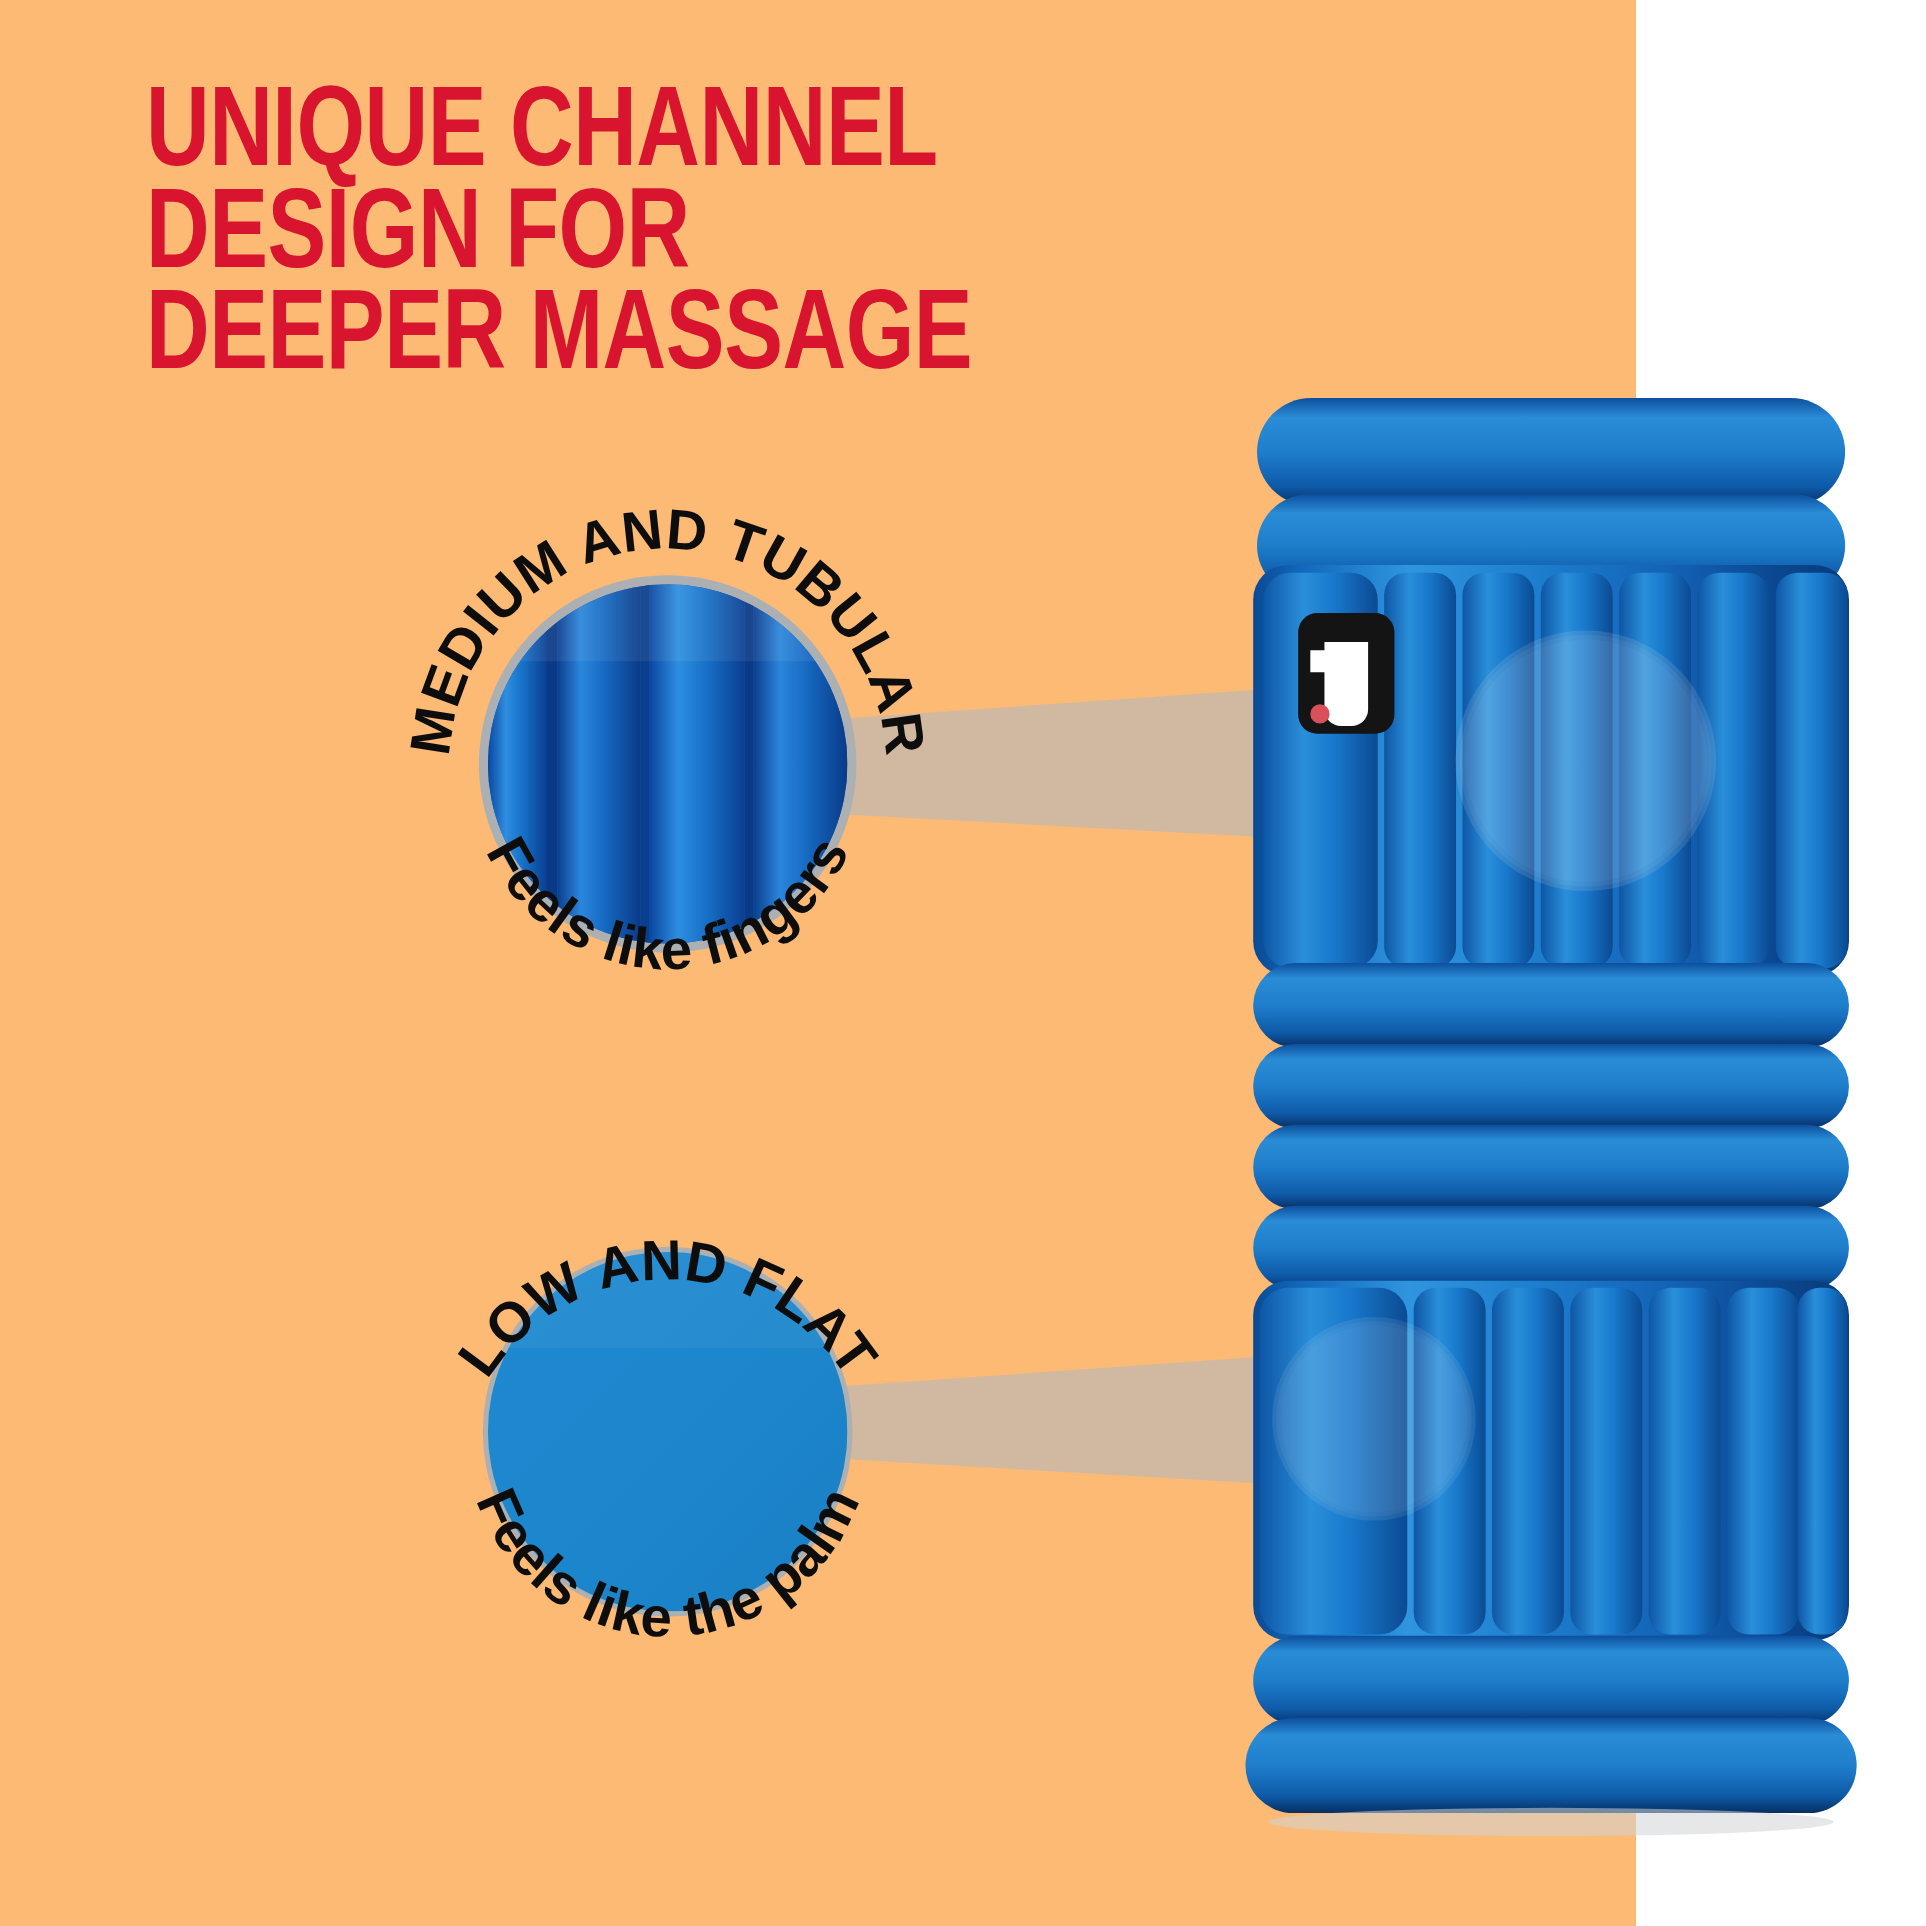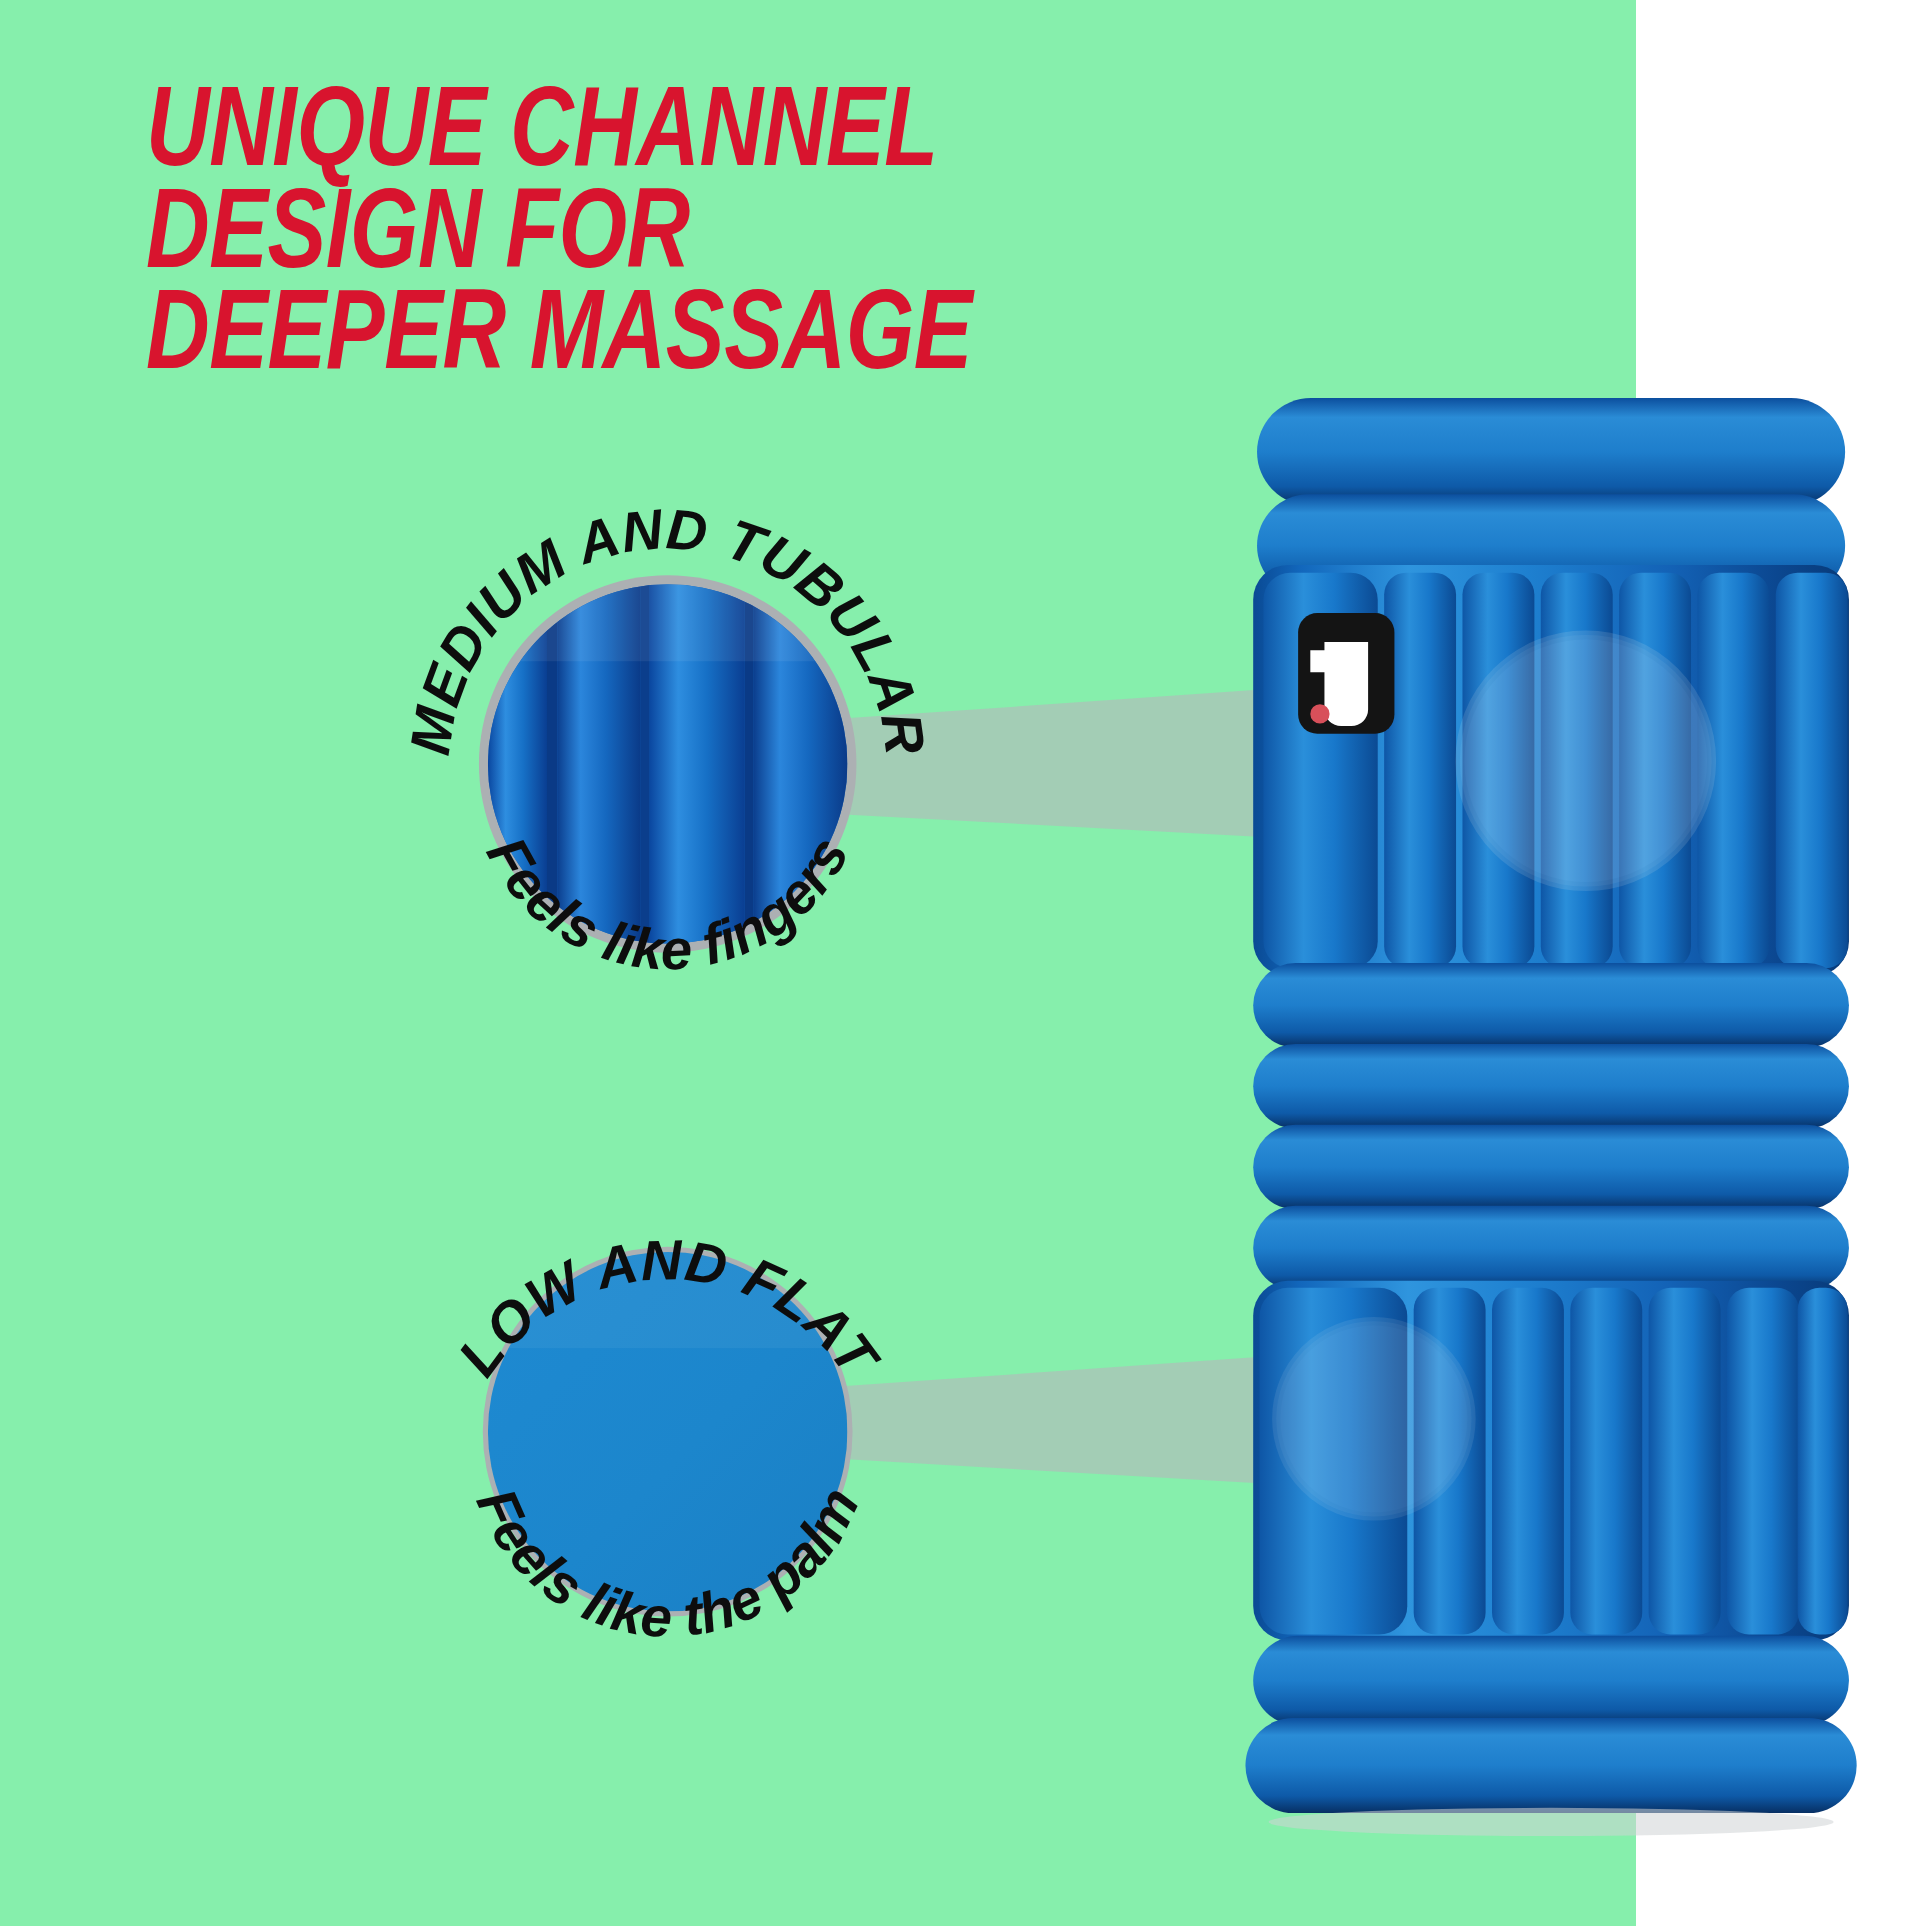--- a/index.html
+++ b/index.html
@@ -1,17 +1,17 @@
 <!DOCTYPE html>
 <html style="font-size:10.3px"><head>
 <meta charset="utf-8">
 <style>
   html,body{margin:0;padding:0;background:#ffffff;}
   body{width:1926px;height:1926px;overflow:hidden;font-family:"Liberation Sans",sans-serif;}
-  #stage{position:relative;width:1636px;height:1926px;background:#86efac;font-style:italic;}
+  #stage{position:relative;width:1636px;height:1926px;background:#fdba74;}
 
   
   .headline{
     position:absolute;
     left:146px; top:76px;
     width:1156px;
     font-family:"Liberation Sans",sans-serif;
     font-weight:bold;
     font-size:113px;
     line-height:0.90;

